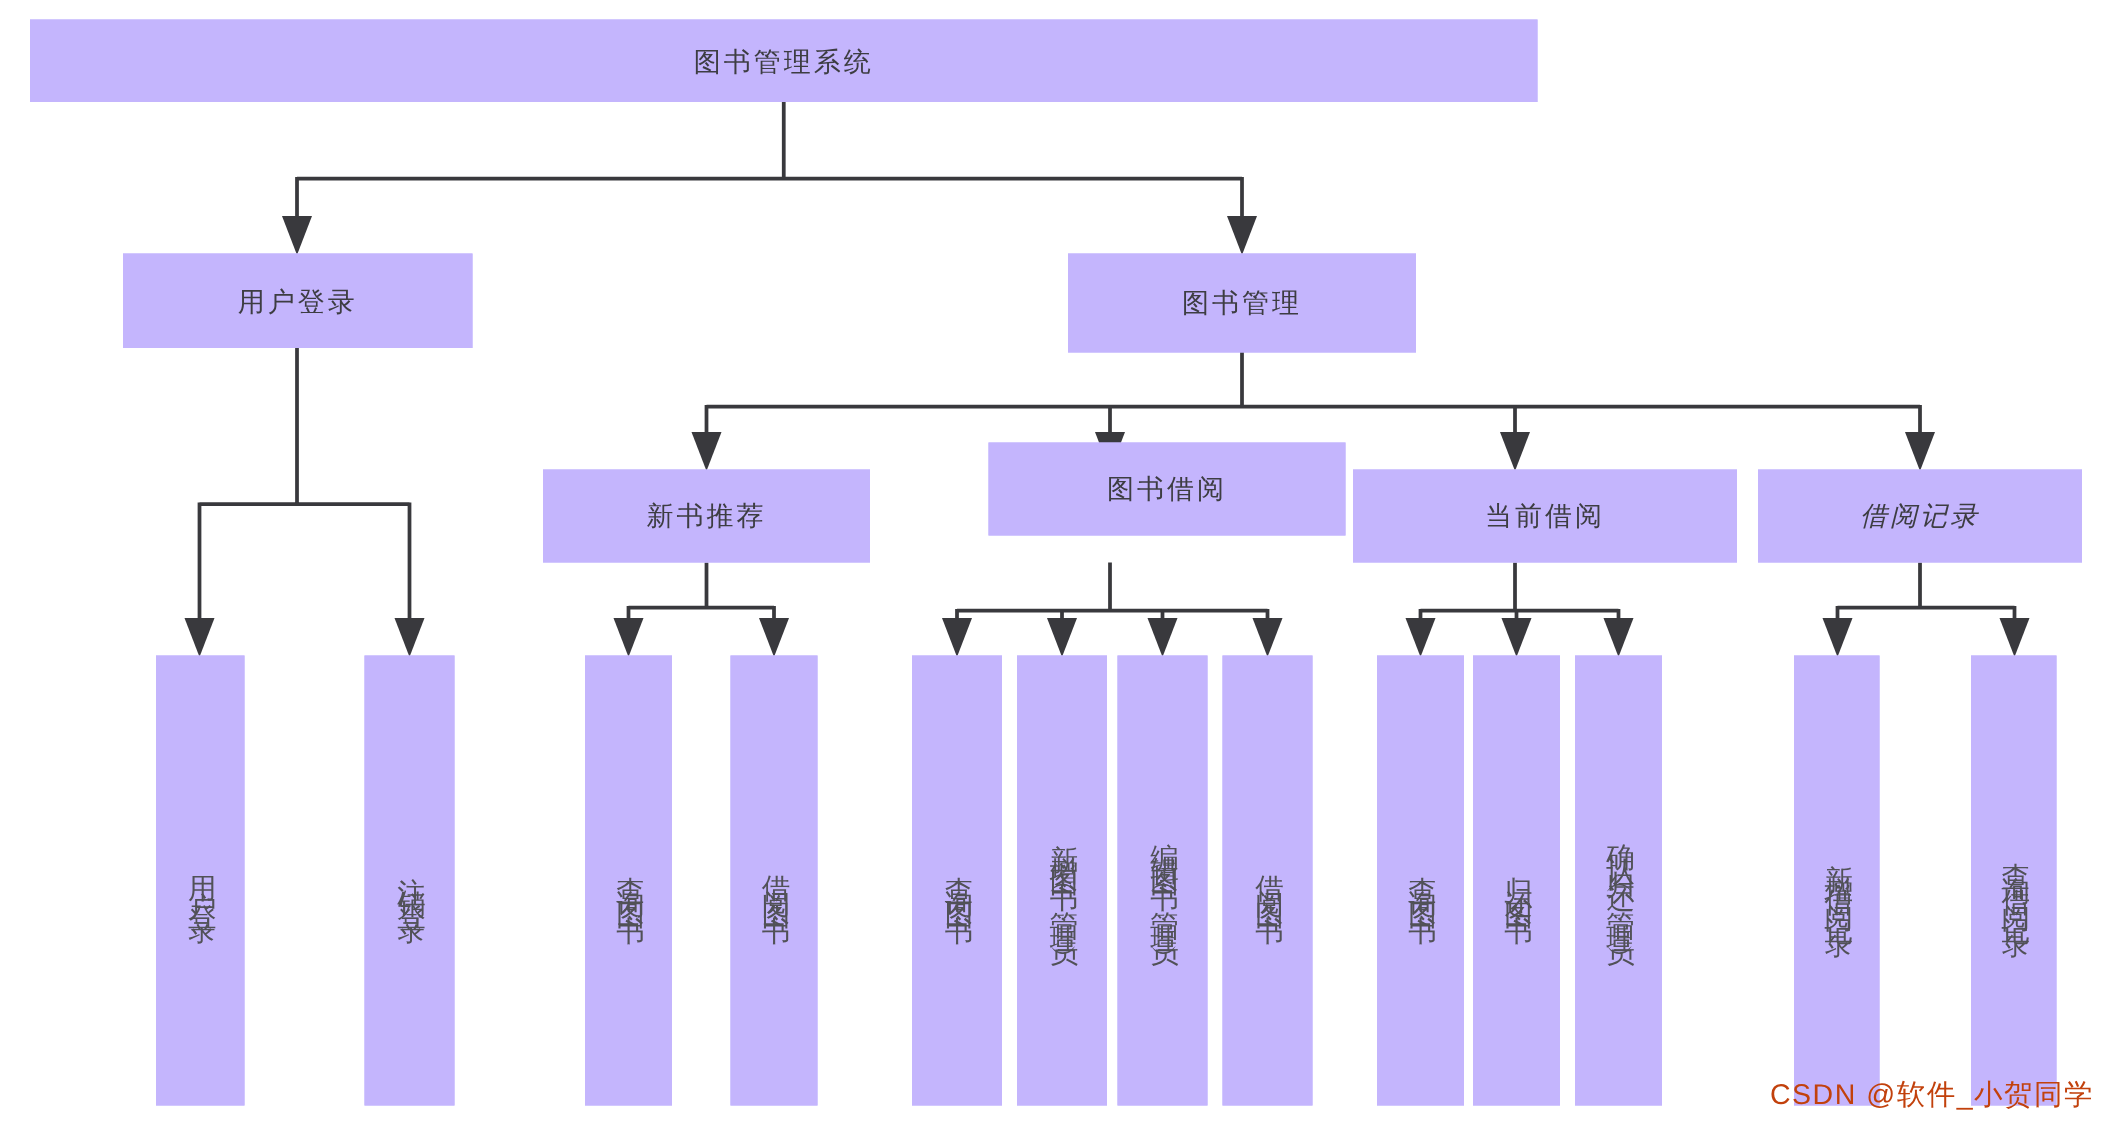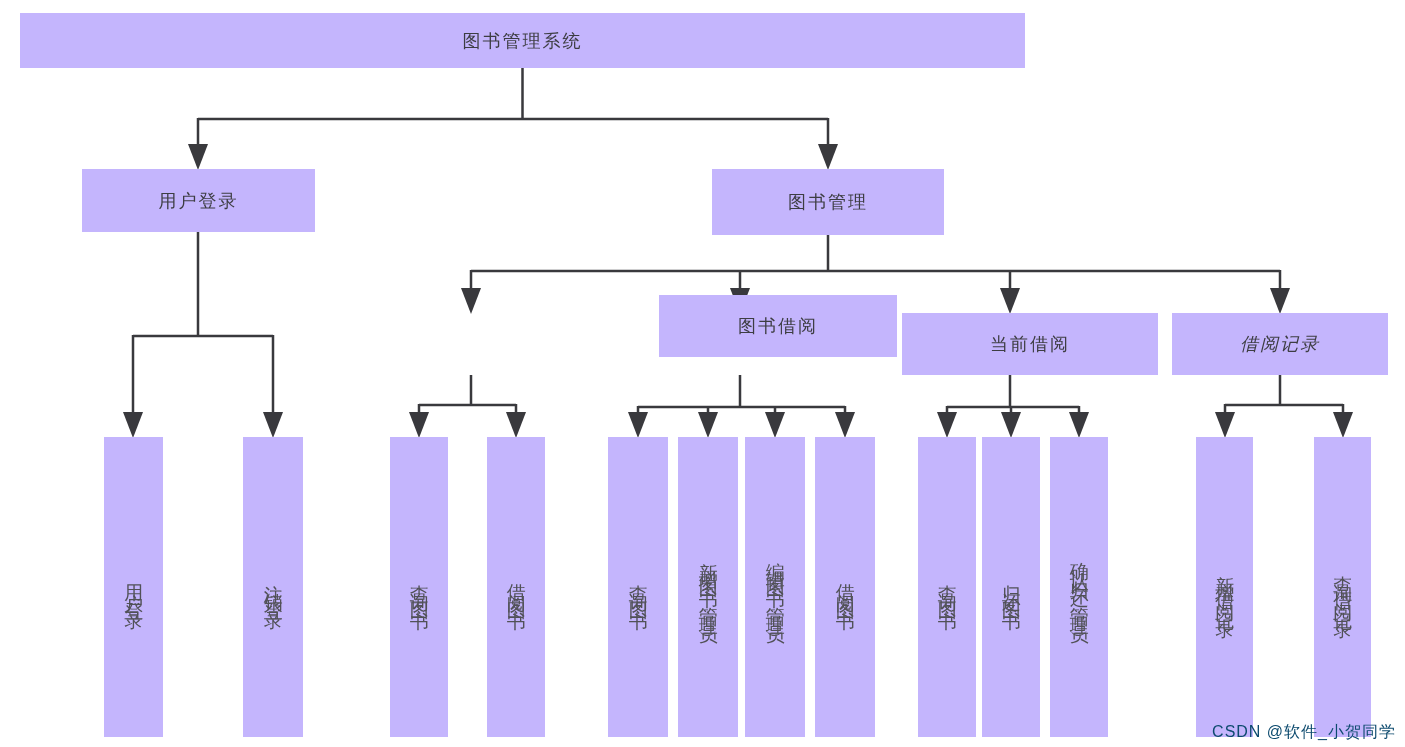--- a/index.html
+++ b/index.html
@@ -12,21 +12,21 @@
     position:absolute;box-sizing:border-box;background:#c4b5fd;
     border:1px solid #c4b5fd;display:flex;align-items:center;justify-content:center;
   }
   .hnode{font-size:18px;letter-spacing:2px;color:#3d3d42;white-space:nowrap;}
   .vnode span{
     writing-mode:vertical-rl;text-orientation:mixed;
     font-size:19px;letter-spacing:9px;line-height:1.4;color:#515157;white-space:nowrap;
   }
   .watermark{
     position:absolute;right:9px;bottom:4px;z-index:5;
-    font-size:16px;color:#0c4a6e;letter-spacing:1px;white-space:nowrap;text-align:center;
+    font-size:19px;color:#c2410c;letter-spacing:1px;white-space:nowrap;text-align:center;
   }
   svg path{stroke:#39393d;stroke-width:2.5;fill:none;stroke-linejoin:miter;}
   svg polygon{fill:#39393d;stroke:none;}
 </style>
 </head>
 <body>
 
 <div class="canvas">
 
   <svg class="connectors" viewBox="0 0 1405 747" xmlns="http://www.w3.org/2000/svg">
@@ -69,20 +69,23 @@
     <span>图书管理系统</span>
   </div>
 
   <div class="node hnode" style="left:82px;top:169px;width:233px;height:63px;">
     <span>用户登录</span>
   </div>
   <div class="node hnode" style="left:712px;top:169px;width:232px;height:66px;">
     <span>图书管理</span>
   </div>
 
+  <div class="node hnode" style="left:362px;top:313px;width:218px;height:62px;">
+    <span>新书推荐</span>
+  </div>
   <div class="node hnode" style="left:632px;top:295px;width:238px;height:62px;margin-left:27px;">
     <span>图书借阅</span>
   </div>
   <div class="node hnode" style="left:902px;top:313px;width:256px;height:62px;">
     <span>当前借阅</span>
   </div>
   <div class="node hnode" style="left:1172px;top:313px;width:216px;height:62px;font-style:italic;">
     <span>借阅记录</span>
   </div>
 

